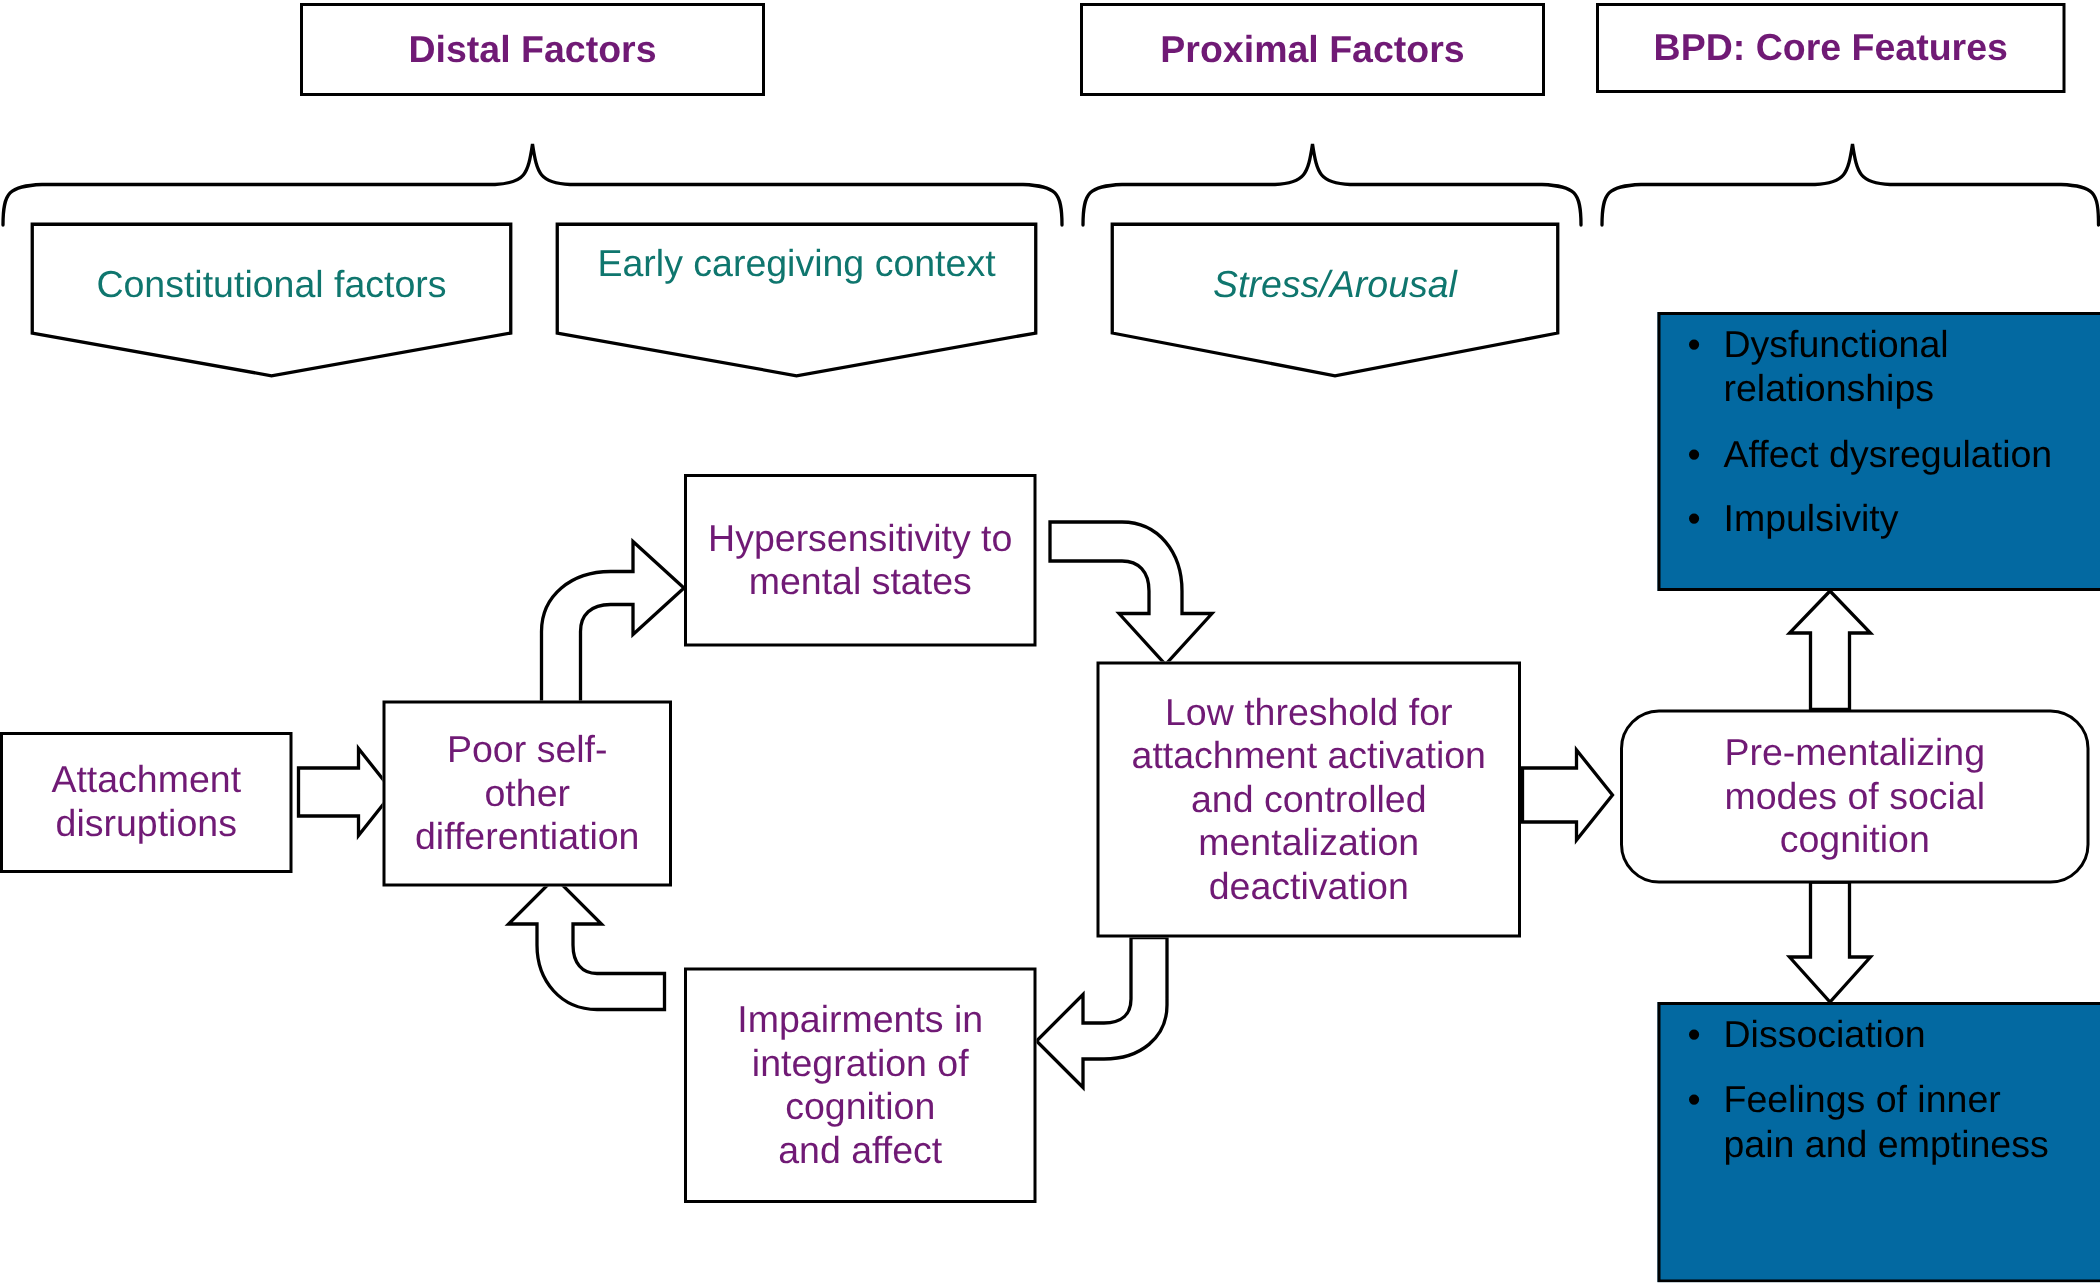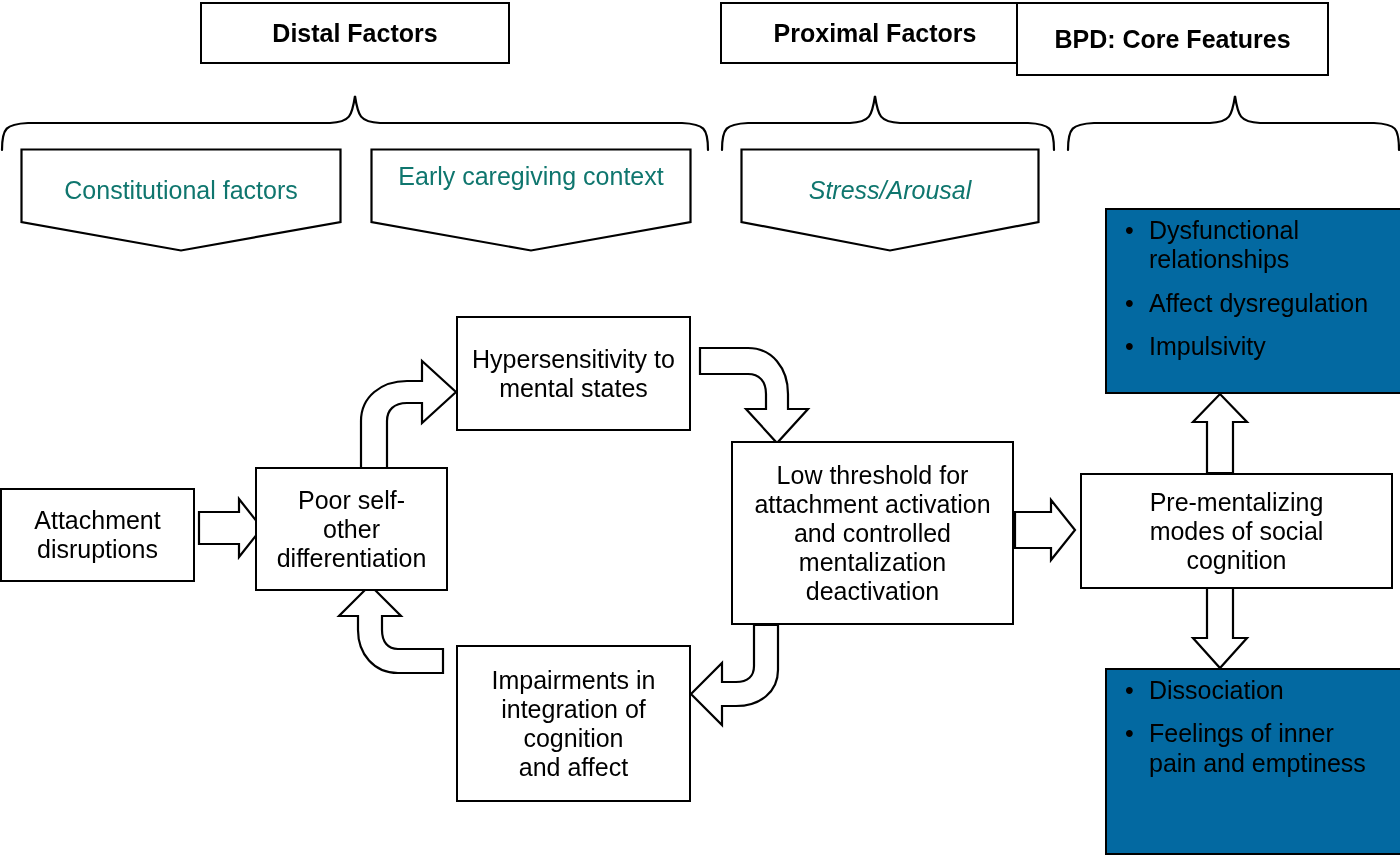--- a/index.html
+++ b/index.html
@@ -17,21 +17,21 @@
   }
   .node {
     position: absolute;
     box-sizing: border-box;
     border: 2px solid #000000;
     background: #ffffff;
     display: flex;
     align-items: center;
     justify-content: center;
     text-align: center;
-    color: #000000;
+    color: #701a75;
     line-height: 1.16;
   }
   .header-node {
     font-weight: bold;
     font-size: 25px;
   }
   .flow-node {
     font-size: 25px;
   }
   .penta {
@@ -95,21 +95,21 @@
 <div id="canvas">
 
   <div class="node header-node" style="left:200px; top:2px; width:310px; height:62px;">
     <span>Distal Factors</span>
   </div>
 
   <div class="node header-node" style="left:720px; top:2px; width:310px; height:62px;">
     <span>Proximal Factors</span>
   </div>
 
-  <div class="node header-node" style="left:1016px; top:2px; width:313px; height:74px;">
+  <div class="node header-node" style="left:1064px; top:2px; width:313px; height:60px;">
     <span>BPD: Core Features</span>
   </div>
 
   <svg class="svg-layer" viewBox="0 0 1400 855" xmlns="http://www.w3.org/2000/svg">
 
     <g>
       <path d="M 2 150
                C 2 128, 6 124, 28 123
                L 330 123
                C 350 122, 352 116, 355 96
@@ -281,21 +281,21 @@
 deactivation</span>
   </div>
 
   <div class="node flow-node" style="left:456px; top:645px; width:235px; height:157px;">
     <span style="white-space:pre-line">Impairments in
 integration of
 cognition
 and affect</span>
   </div>
 
-  <div class="node flow-node" style="left:1080px; top:473px; width:313px; height:116px;">
+  <div class="node flow-node" style="left:1080px; top:473px; width:313px; height:116px;border-radius:26px;">
     <span style="white-space:pre-line">Pre-mentalizing
 modes of social
 cognition</span>
   </div>
 
   <div class="bullet-node" style="left:1080px; top:208px; width:313px; height:186px;">
     <ul>
       <li style="white-space:pre-line">Dysfunctional
 relationships</li>
       <li style="white-space:pre-line">Affect dysregulation</li>

